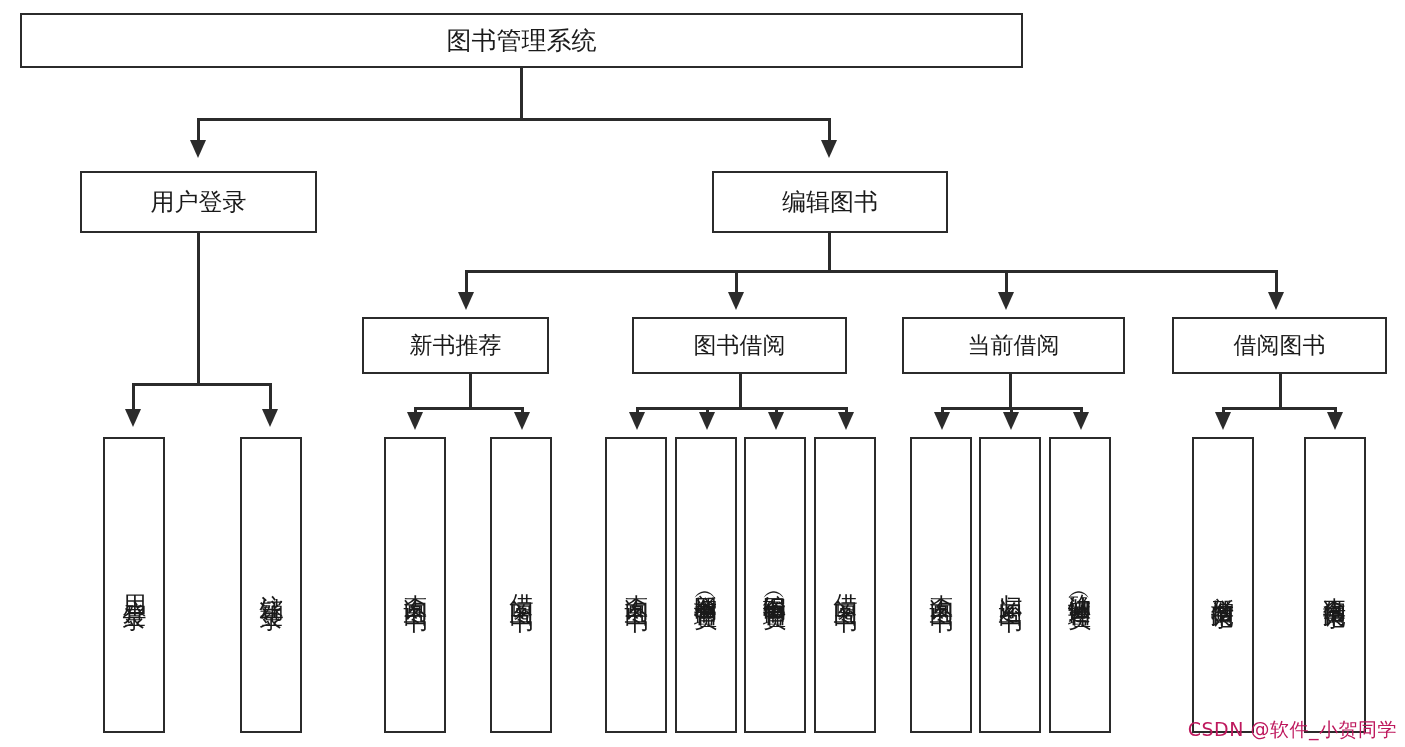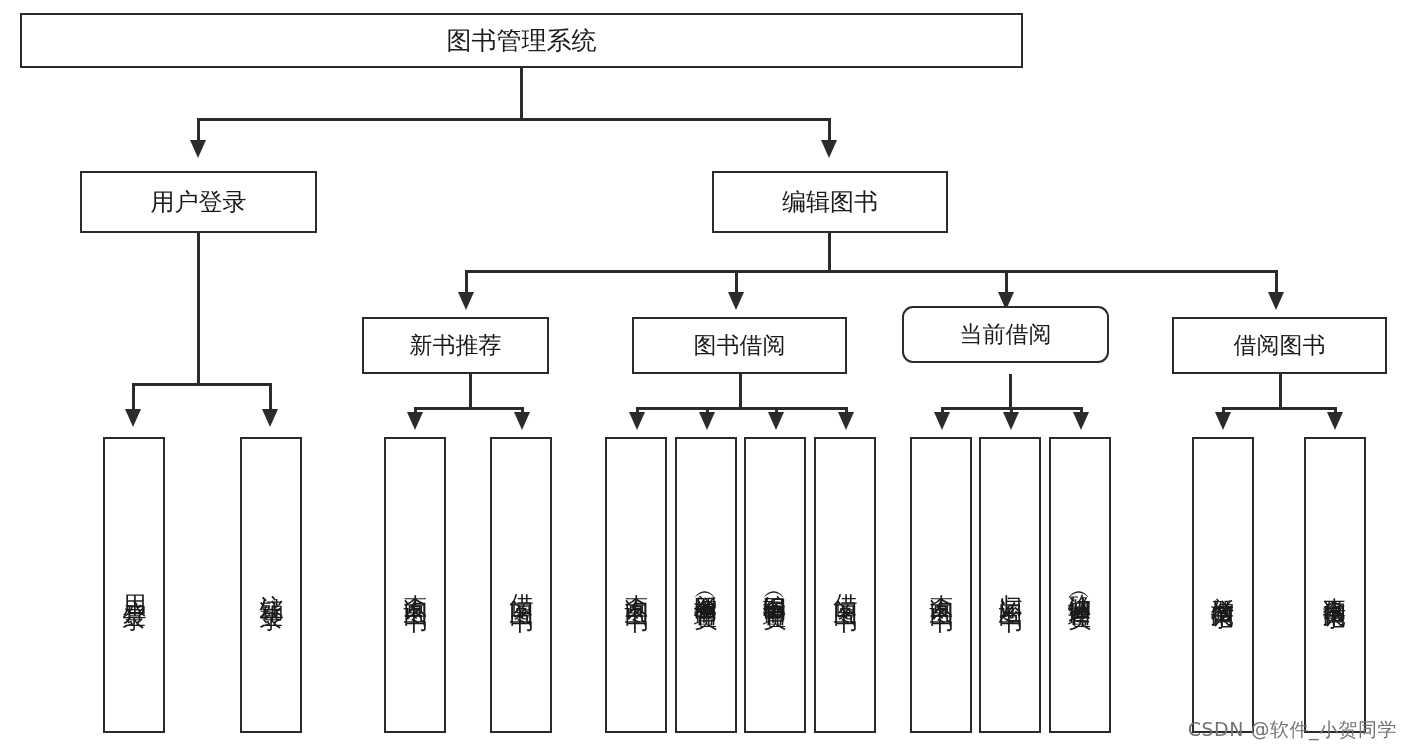--- a/index.html
+++ b/index.html
@@ -56,21 +56,21 @@
     height: 0;
     border-left: 8px solid transparent;
     border-right: 8px solid transparent;
     border-top: 18px solid #2b2b2b;
   }
   #watermark {
     position: absolute;
     right: 8px;
     bottom: 4px;
     font-size: 19px;
-    color: #737373;
+    color: #be185d;
     white-space: nowrap;
     letter-spacing: 0.5px;
   }
 </style>
 </head>
 <body>
 
 <div id="canvas">
 
   <div class="node level0" style="left:20px; top:13px; width:1003px; height:55px;">
@@ -117,21 +117,21 @@
   <div class="arrow" style="left:998px; top:292px;"></div>
   <div class="edge v" style="left:1275px; top:270px; height:24px;"></div>
   <div class="arrow" style="left:1268px; top:292px;"></div>
 
   <div class="node level2" style="left:362px; top:317px; width:187px; height:57px;">
     <span>新书推荐</span>
   </div>
   <div class="node level2" style="left:632px; top:317px; width:215px; height:57px;">
     <span>图书借阅</span>
   </div>
-  <div class="node level2" style="left:902px; top:306px; width:207px; height:57px;border-radius:11px;">
+  <div class="node level2" style="left:902px; top:317px; width:223px; height:57px;">
     <span>当前借阅</span>
   </div>
   <div class="node level2" style="left:1172px; top:317px; width:215px; height:57px;">
     <span>借阅图书</span>
   </div>
 
   <div class="edge v" style="left:469px; top:374px; height:35px;"></div>
   <div class="edge h" style="left:414px; top:407px; width:110px; height:2.5px;"></div>
   <div class="edge v" style="left:414px; top:407px; height:8px;"></div>
   <div class="arrow" style="left:407px; top:412px;"></div>

